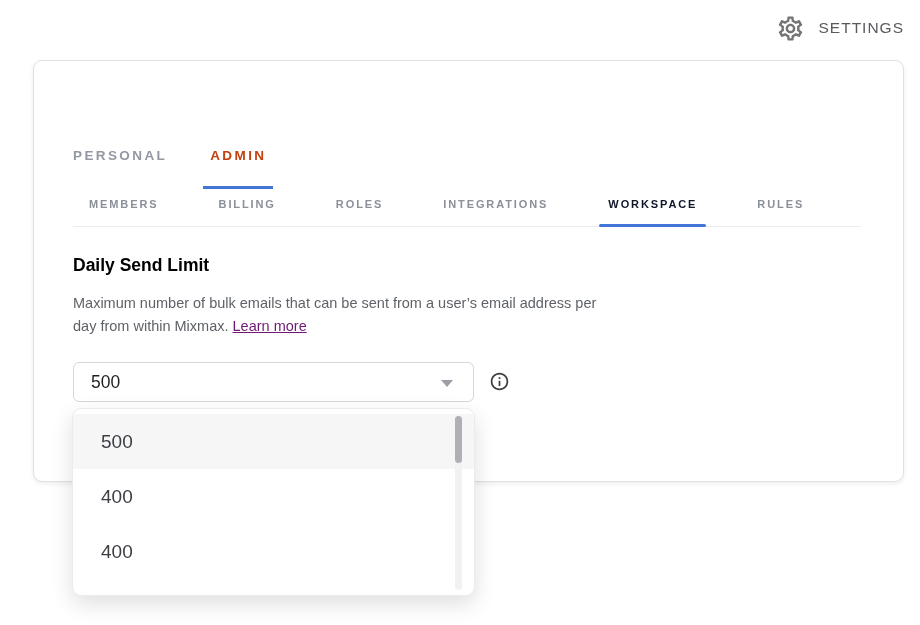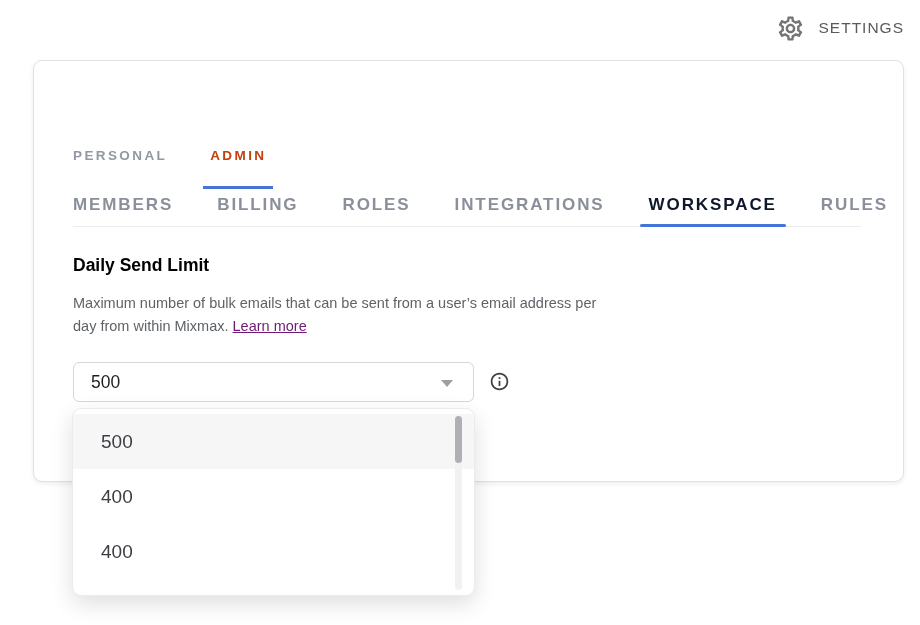--- a/index.html
+++ b/index.html
@@ -36,22 +36,22 @@
     cursor:pointer;line-height:16px;
   }
   .main-tab.active{color:#c2410c;border-bottom-color:#4376d8;}
 
   
   .sub-tabs{
     position:absolute;left:39px;right:42px;top:136px;
     display:flex;gap:44px;border-bottom:1px solid #ececee;padding-bottom:14px;
   }
   .sub-tab{
-    font-size:17px;font-weight:700;letter-spacing:1.9px;
-    color:#8a8f9a;cursor:pointer;position:relative;line-height:15px;
+    font-size:11px;font-weight:700;letter-spacing:1.9px;
+    color:#8a8f9a;cursor:pointer;position:relative;line-height:15px;margin-left:16px;
   }
   .sub-tab.active{color:#0f172a;}
   .sub-tab.active::after{
     content:"";position:absolute;left:-9px;right:-9px;bottom:-15px;height:3px;
     background:#4376d8;border-radius:1.5px;
   }
 
   
   .section-title{
     position:absolute;left:39px;top:194px;

